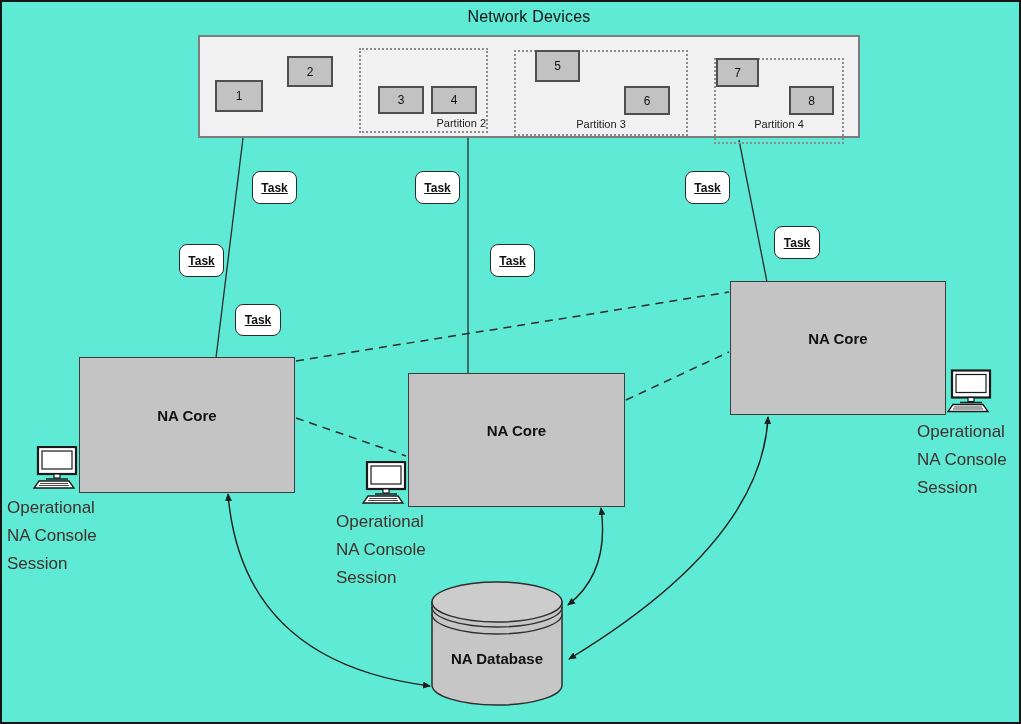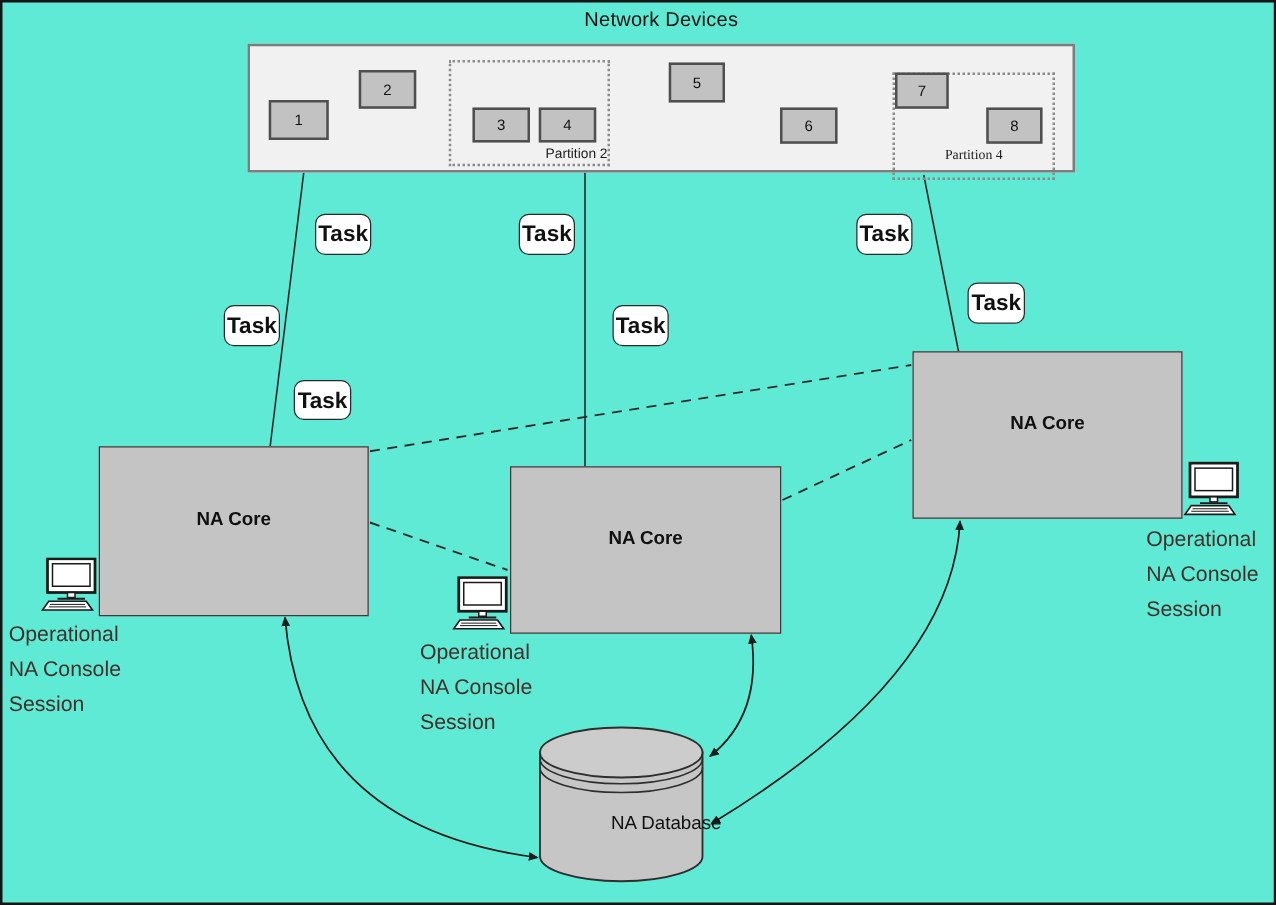--- a/index.html
+++ b/index.html
@@ -27,31 +27,31 @@
     font-size:11px; color:#1c1c1c;
   }
   .device {
     position:absolute; background:#c2c2c2; border:2px solid #4f4f4f;
     display:flex; align-items:center; justify-content:center;
     font-size:12px; color:#111; z-index:4;
   }
   .task {
     position:absolute; background:#ffffff; border:1.5px solid #2a2a2a; border-radius:8px;
     display:flex; align-items:center; justify-content:center;
-    font-size:18px; font-weight:bold; color:#111; z-index:4;
+    font-size:12px; font-weight:bold; color:#111; z-index:4;text-decoration:underline;
   }
   .core {
     position:absolute; background:#c4c4c4; border:1.5px solid #3c3c3c;
     display:flex; align-items:center; justify-content:center;
     font-size:15px; font-weight:bold; color:#101010; z-index:3;
     padding-bottom:20px;
   }
   .db-label {
     position:absolute; left:430px; top:648px; width:130px; text-align:center;
-    font-size:15px; font-weight:normal; color:#101010; z-index:4;margin-left:36px;
+    font-size:15px; font-weight:bold; color:#101010; z-index:4;
   }
   .console-label {
     position:absolute; text-align:left; font-size:17px; line-height:1.65;
     color:#43302a; white-space:pre-line; z-index:4;
   }
   .pc-icon { position:absolute; z-index:4; }
 </style>
 </head>
 <body>
 
@@ -98,21 +98,24 @@
       <path d="M766,415 Q760,540 567,657" marker-start="url(#arr)" marker-end="url(#arr)"></path>
     </g>
   </svg>
 
   <div class="diagram-title">Network Devices</div>
   <div class="panel"></div>
 
   <div class="partition" style="left:357px; top:46px; width:129px; height:85px;">
     <div class="partition-label" style="bottom:2px;text-align:right;">Partition 2</div>
   </div>
-  <div class="partition" style="left:712px; top:56px; width:130px; height:86px;font-family:Liberation Serif, serif;">
+  <div class="partition" style="left:512px; top:48px; width:174px; height:86px;">
+    <div class="partition-label" style="bottom:4px;">Partition 3</div>
+  </div>
+  <div class="partition" style="left:712px; top:56px; width:130px; height:86px;">
     <div class="partition-label" style="bottom:12px;">Partition 4</div>
   </div>
 
   <div class="device" style="left:213px; top:78px; width:48px; height:32px;">1</div>
   <div class="device" style="left:285px; top:54px; width:46px; height:31px;">2</div>
   <div class="device" style="left:376px; top:84px; width:46px; height:28px;">3</div>
   <div class="device" style="left:429px; top:84px; width:46px; height:28px;">4</div>
   <div class="device" style="left:533px; top:48px; width:45px; height:32px;">5</div>
   <div class="device" style="left:622px; top:84px; width:46px; height:29px;">6</div>
   <div class="device" style="left:714px; top:56px; width:43px; height:29px;">7</div>

